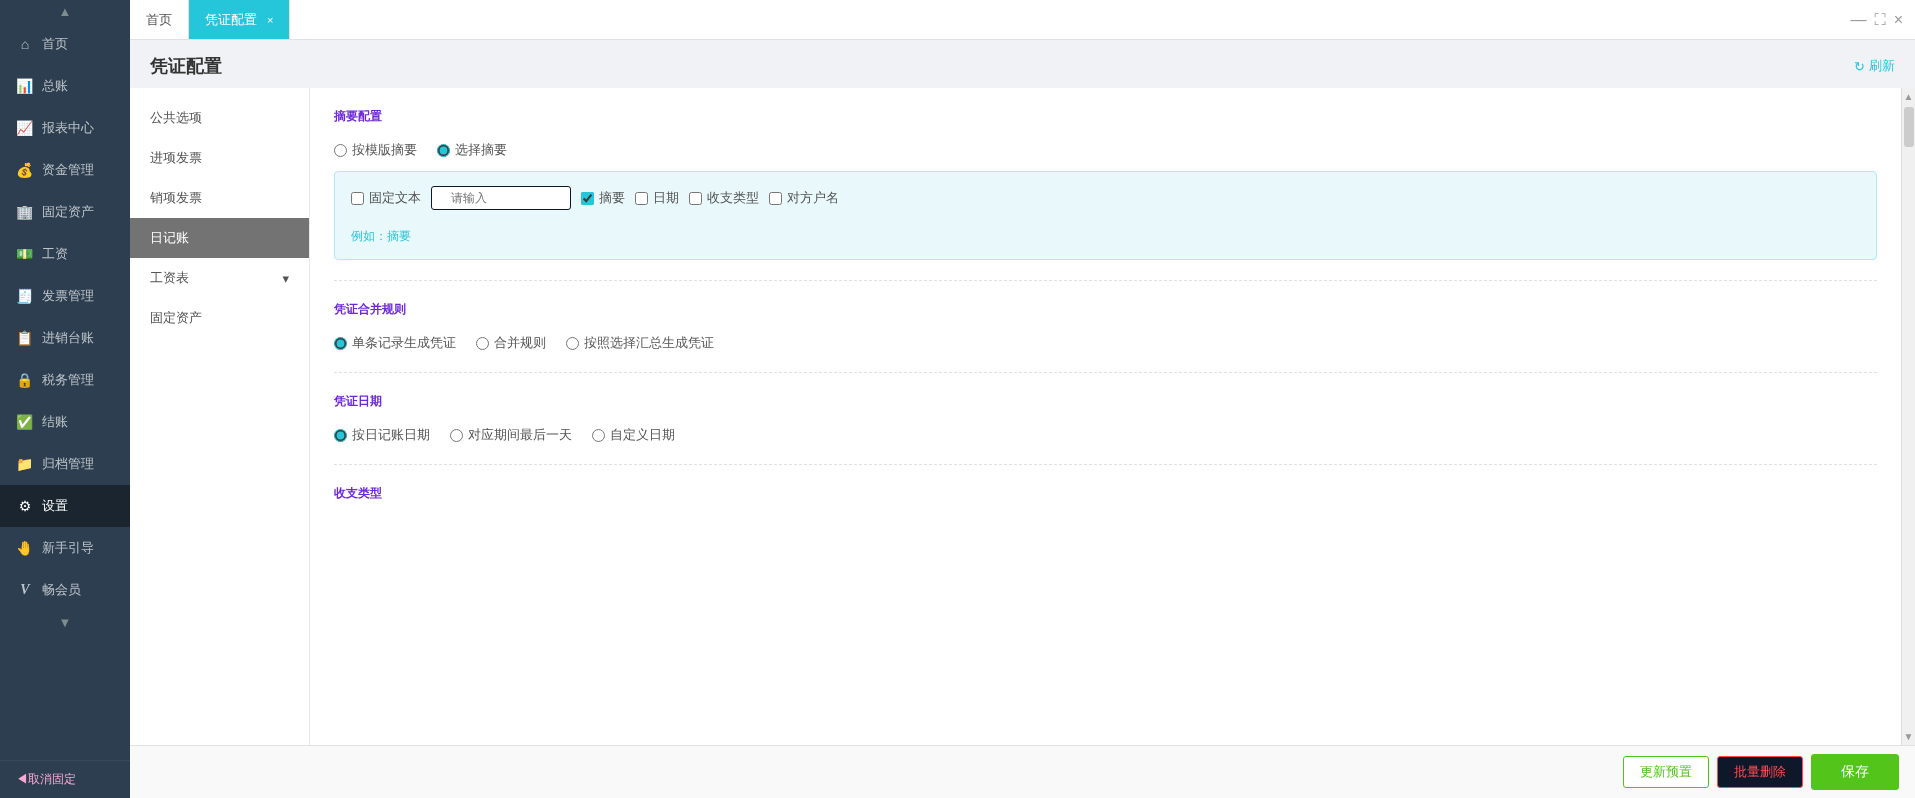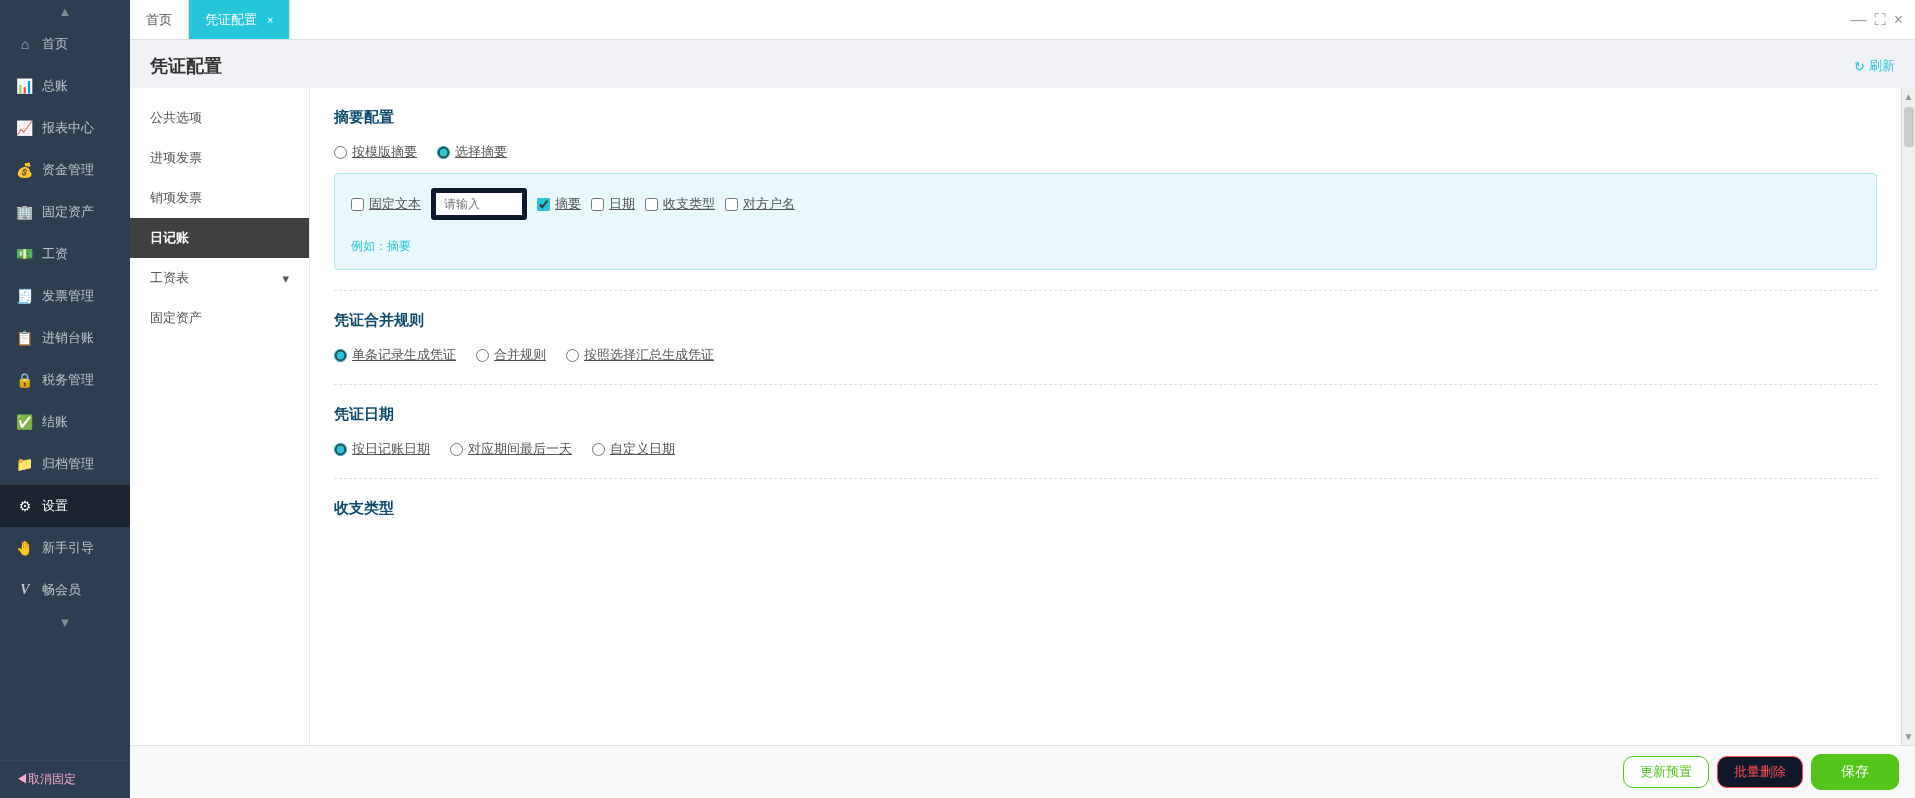--- a/index.html
+++ b/index.html
@@ -141,87 +141,85 @@
     .left-nav-item {
       padding: 11px 20px;
       cursor: pointer;
       color: #555;
       font-size: 13px;
       display: flex;
       align-items: center;
       justify-content: space-between;
     }
     .left-nav-item.active {
-      background: #404040;
+      background: #737373;
       color: #fff;
-      font-weight: bold;
     }
 
     
     .right-content {
       flex: 1;
       overflow-y: auto;
       padding: 20px 24px;
       background: #fff;
     }
 
     
     .section {
       margin-bottom: 0;
       padding-bottom: 20px;
       border-bottom: 1px dashed #e0e0e0;
       margin-bottom: 20px;
     }
     .section:last-child { border-bottom: none; }
     .section-title {
-      font-size: 15px;
+      font-size: 12px;
       font-weight: 600;
-      color: #0c4a6e;
+      color: #6d28d9;
       margin-bottom: 16px;
     }
 
     
     .radio-group, .checkbox-group {
       display: flex;
       align-items: center;
       gap: 20px;
       flex-wrap: wrap;
     }
     .radio-label, .checkbox-label {
       display: flex;
       align-items: center;
       gap: 5px;
       cursor: pointer;
       font-size: 13px;
       color: #555;
-      text-decoration: underline;
     }
     input[type="radio"], input[type="checkbox"] {
       cursor: pointer;
       accent-color: #26c6da;
     }
 
     
     .abstract-box {
       background: #e8f8fb;
       border: 1px solid #b2e8f0;
       border-radius: 4px;
       padding: 14px 16px;
       margin-top: 12px;
       display: flex;
       align-items: center;
       flex-wrap: wrap;
       gap: 10px;
     }
     .abstract-input {
-      border: 5px solid #0f172a;
+      border: 1px solid #0f172a;
       border-radius: 3px;
-      padding: 4px 8px;
+      padding: 4px 19px;
       font-size: 12px;
-      width: 96px;
+      width: 140px;
       outline: none;
     }
     .abstract-preview {
       color: #26c6da;
       font-size: 12px;
       margin-top: 8px;
       width: 100%;
     }
 
     
@@ -230,21 +228,21 @@
       align-items: center;
       justify-content: flex-end;
       padding: 8px 16px;
       background: #f9f9f9;
       border-top: 1px solid #e0e0e0;
       gap: 8px;
       flex-shrink: 0;
     }
     .btn {
       padding: 6px 16px;
-      border-radius: 10px;
+      border-radius: 3px;
       cursor: pointer;
       font-size: 13px;
       border: 1px solid transparent;
     }
     .btn-outline-green {
       background: #fff;
       border-color: #52c41a;
       color: #52c41a;
     }
     .btn-outline-red {

